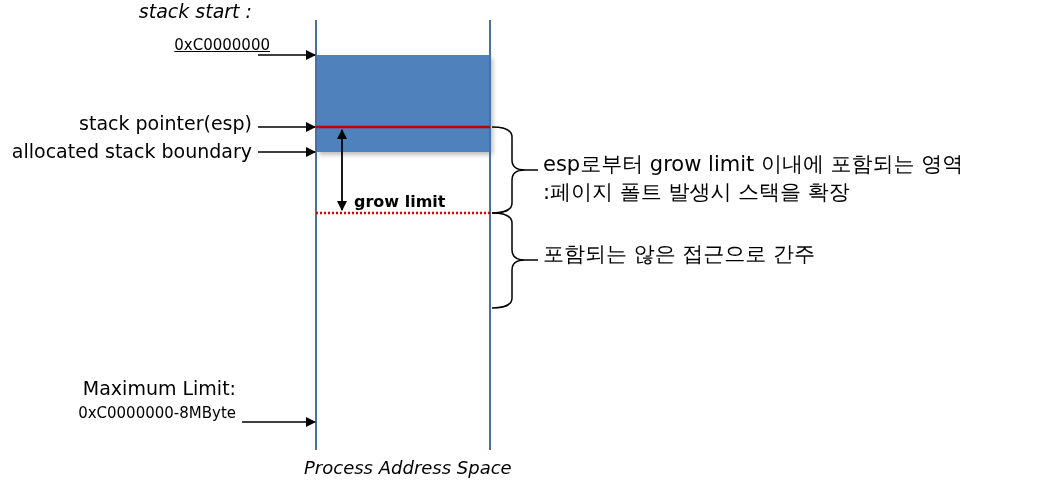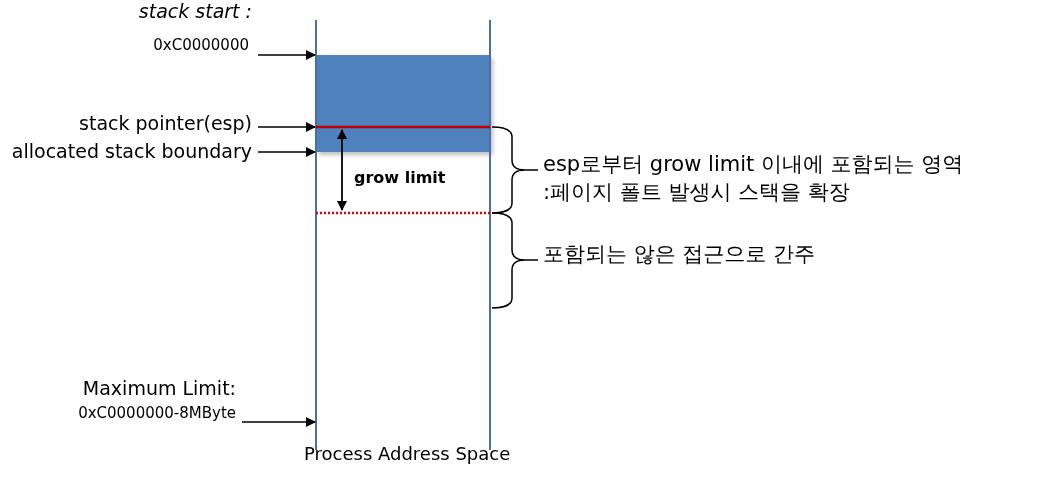--- a/index.html
+++ b/index.html
@@ -3,21 +3,21 @@
 <meta charset="utf-8">
 <style>
   html, body { margin: 0; padding: 0; background: #ffffff; }
   body { width: 1038px; height: 486px; position: relative; overflow: hidden;
          font-family: "DejaVu Sans", "Liberation Sans", sans-serif; color: #000; }
   .lbl { position: absolute; white-space: nowrap; text-align: right; }
   .lbl-big { font-size: 19px; }
   .lbl-small { font-size: 15px; }
   .desc { position: absolute; white-space: nowrap; font-size: 21px; line-height: 28px; }
   svg.diagram { position: absolute; left: 0; top: 0; }
-  .grow { position: absolute; font-weight: bold; font-size: 16px; }
+  .grow { position: absolute; font-weight: bold; font-size: 16px; margin-top: 24px; }
   .caption { position: absolute; font-size: 18px; white-space: nowrap; }
 </style>
 </head>
 <body>
 
 <svg class="diagram" width="1038" height="486" viewBox="0 0 1038 486">
   <defs>
     <marker id="ah" markerWidth="10" markerHeight="10" refX="9" refY="5" orient="auto" markerUnits="userSpaceOnUse">
       <path d="M0,0 L10,5 L0,10 z" fill="#000"></path>
     </marker>
@@ -47,29 +47,29 @@
   <line x1="258" y1="152" x2="315" y2="152" stroke="#000" stroke-width="1.6" marker-end="url(#ah)"></line>
   <line x1="242" y1="422" x2="315" y2="422" stroke="#000" stroke-width="1.6" marker-end="url(#ah)"></line>
 
   <path d="M492,127 Q512,127 512,137 L512,160 Q512,170 525,170 Q512,170 512,180 L512,203 Q512,213 492,213" fill="none" stroke="#000" stroke-width="1.5"></path>
   <path d="M492,213 Q512,213 512,223 L512,250 Q512,260 525,260 Q512,260 512,270 L512,298 Q512,308 492,308" fill="none" stroke="#000" stroke-width="1.5"></path>
   <line x1="525" y1="170" x2="538" y2="170" stroke="#000" stroke-width="1.5"></line>
   <line x1="525" y1="260" x2="538" y2="260" stroke="#000" stroke-width="1.5"></line>
 </svg>
 
 <div class="lbl lbl-big" style="right:786px; top:0;font-style:italic;">stack start :</div>
-<div class="lbl lbl-small" style="right:789px; top:36px;">0xC0000000</div>
+<div class="lbl lbl-small" style="right:768px; top:36px;text-decoration:underline;">0xC0000000</div>
 <div class="lbl lbl-big" style="right:786px; top:112px;">stack pointer(esp)</div>
 <div class="lbl lbl-big" style="right:786px; top:140px;">allocated stack boundary</div>
 <div class="lbl lbl-big" style="right:802px; top:377px;">Maximum Limit:</div>
 <div class="lbl lbl-small" style="right:802px; top:404px;">0xC0000000-8MByte</div>
 
 <div class="grow" style="left:354px; top:168px;">grow limit</div>
 
 <div class="desc" style="left:543px; top:150px;">
   <div>esp로부터 grow limit 이내에 포함되는 영역</div>
   <div>:페이지 폴트 발생시 스택을 확장</div>
 </div>
 <div class="desc" style="left:543px; top:240px;">
   <div>포함되는 않은 접근으로 간주</div>
 </div>
 
-<div class="caption" style="left:304px; top:443px;">Process Address Space</div>
+<div class="caption" style="left:304px; top:457px;font-style:italic;">Process Address Space</div>
 
 </body></html>

